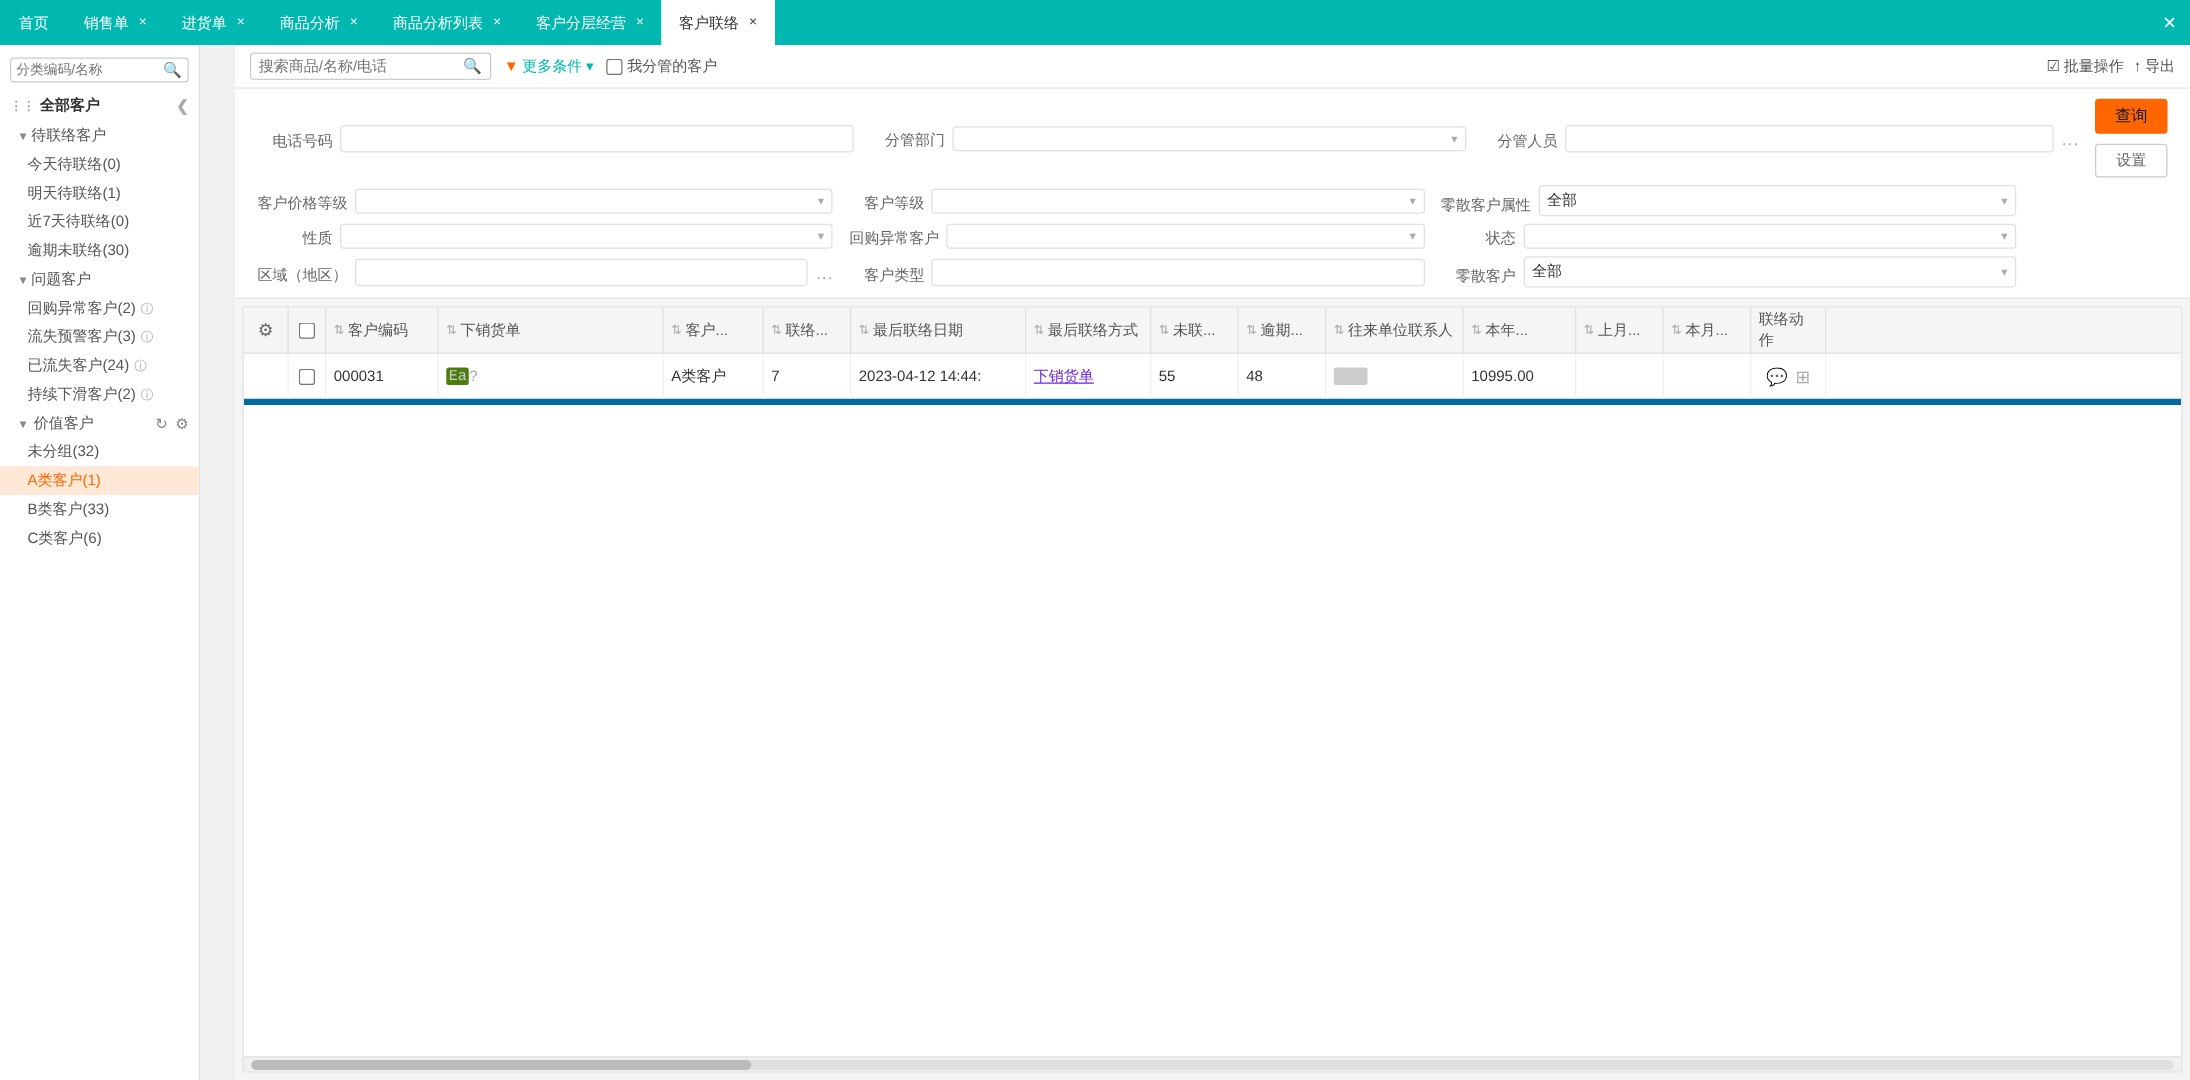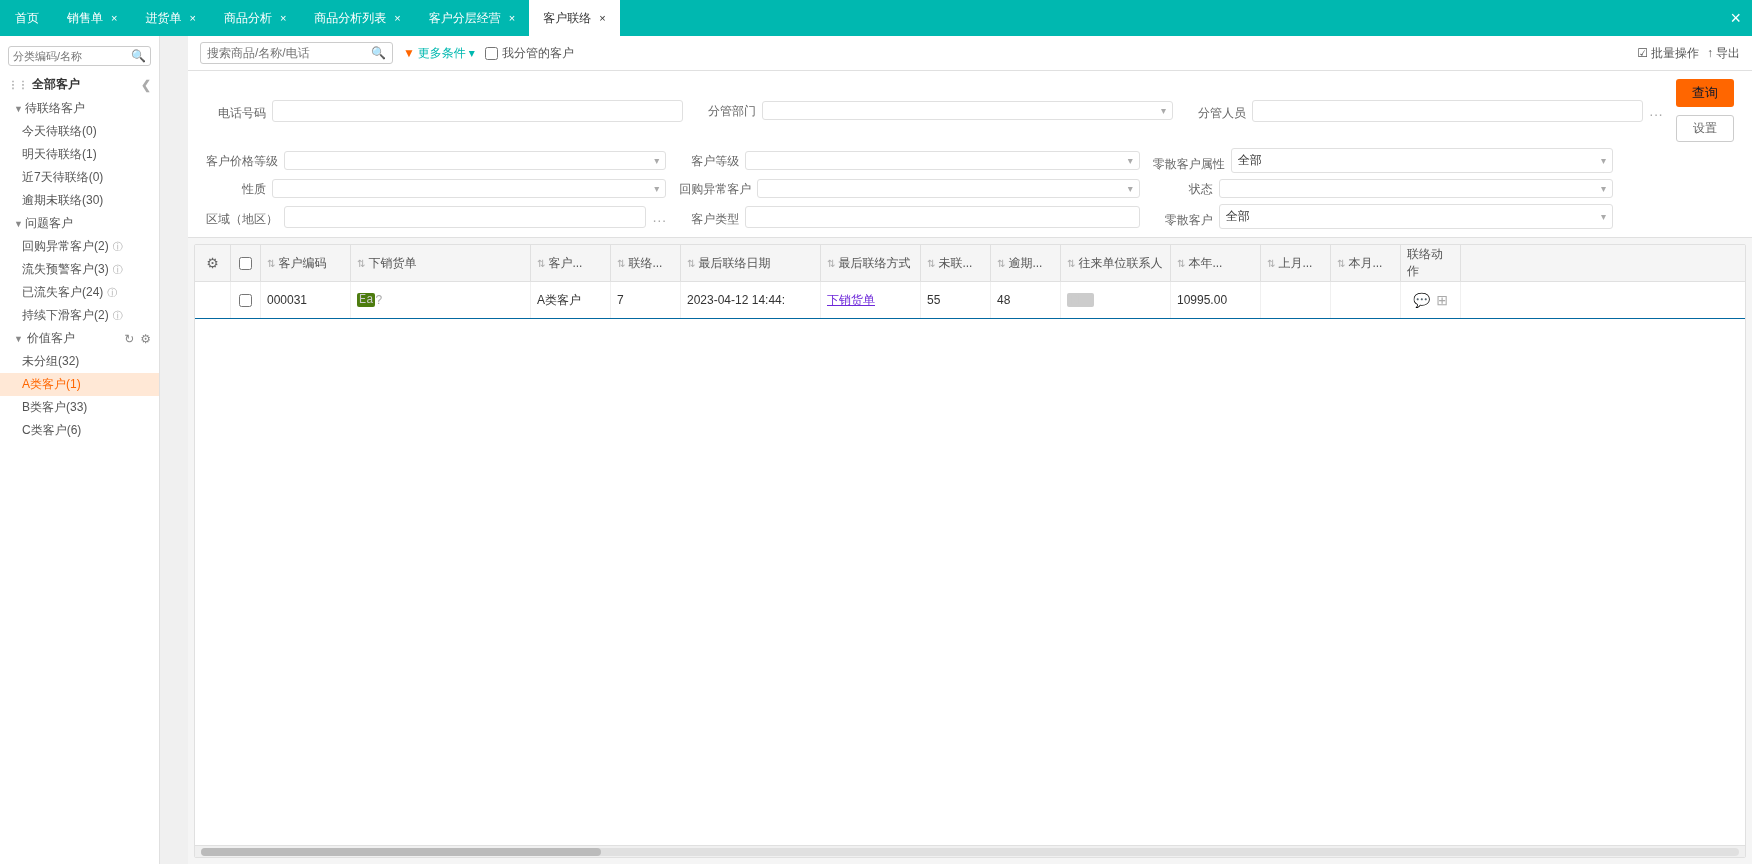--- a/index.html
+++ b/index.html
@@ -277,21 +277,21 @@
       align-items: center;
       gap: 3px;
       min-height: 36px;
     }
     .table-body {
       flex: 1;
       overflow-y: auto;
     }
     .table-row {
       display: flex;
-      border-bottom: 1px solid #0369a1;
+      border-bottom: 5px solid #0369a1;
       min-height: 36px;
     }
     .td {
       padding: 0 6px;
       color: #333;
       font-size: 12px;
       border-right: 1px solid #f0f0f0;
       display: flex;
       align-items: center;
       min-height: 36px;

